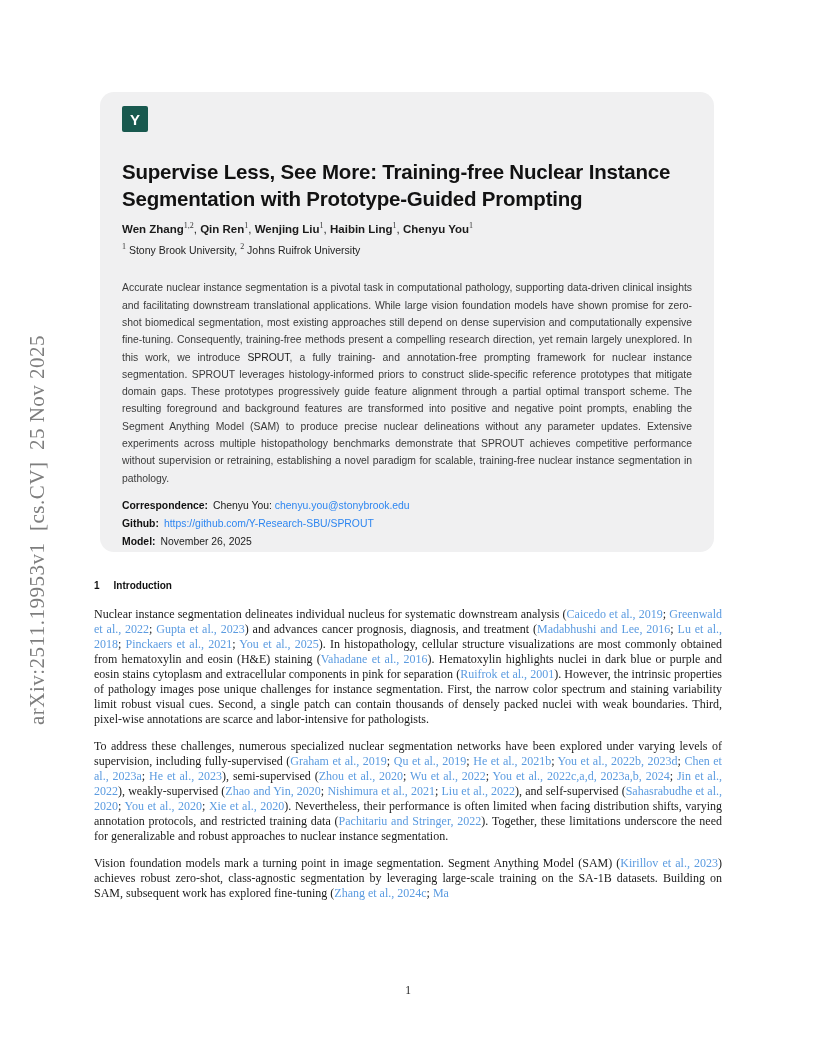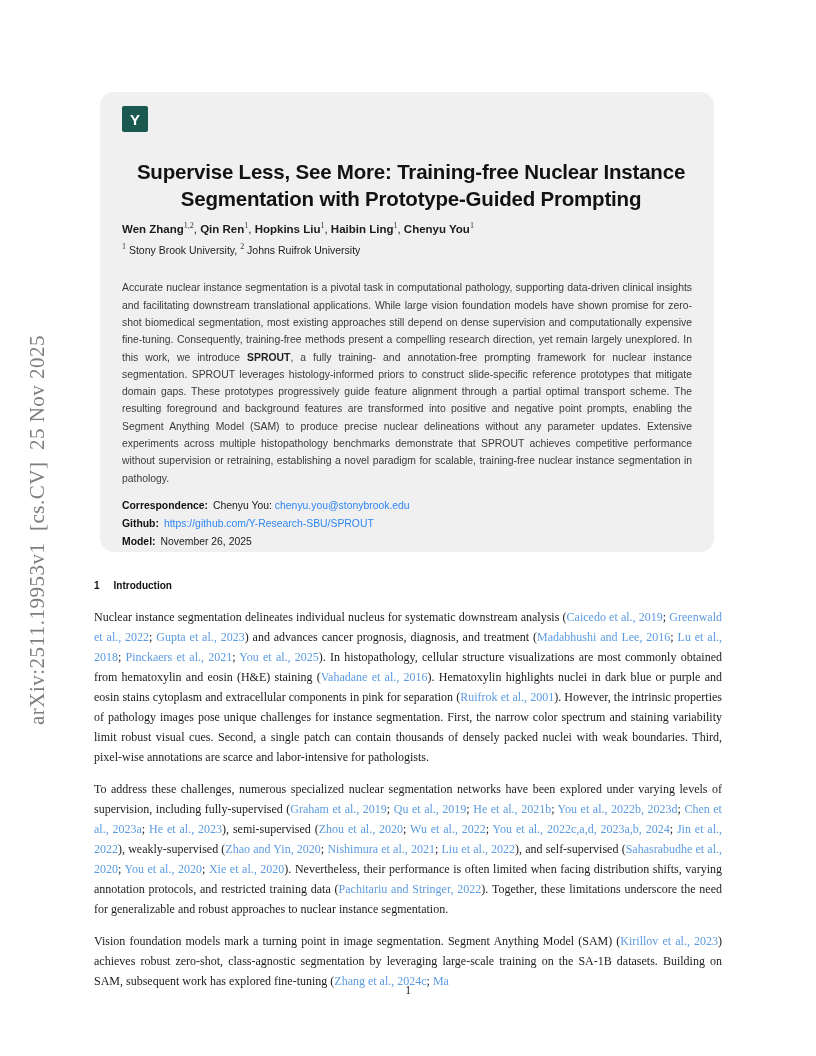--- a/index.html
+++ b/index.html
@@ -21,47 +21,47 @@
     background:#f0f0f1;border-radius:14px;box-sizing:border-box;
     padding:14px 22px;overflow:hidden;
   }
   .logo{
     width:26px;height:26px;background:var(--logo,#19594f);color:#fff;
     display:flex;align-items:center;justify-content:center;
     font-size:15px;font-weight:bold;border-radius:2px;
   }
   .title{
     margin-top:26px;font-size:20.5px;line-height:27px;font-weight:bold;
-    color:#121212;letter-spacing:-0.2px;width:578px;text-align:center;
+    color:#121212;letter-spacing:-0.2px;width:578px;
   }
   .authors{margin-top:9px;font-size:11.5px;color:#1a1a1a;}
   .authors b{font-weight:bold;}
   .authors sup,.affils sup{
     font-family:"Liberation Serif",serif;font-size:8px;color:#333;
   }
   .affils{margin-top:7px;font-size:10.5px;color:#222;}
   .abstract{
     margin-top:24px;font-size:10.4px;line-height:17.3px;color:#3a3a3a;
     text-align:justify;width:570px;
   }
-  .abstract .bold{font-weight:bold;color:#222;}
+  .abstract .bold{font-weight:normal;color:#222;}
   .meta{margin-top:10px;font-size:10.4px;color:#222;}
   .meta-row{line-height:18px;}
   .meta-label{font-weight:bold;color:#111;margin-right:5px;}
   .link{color:var(--link,#2e86f0);cursor:pointer;}
   
   .main{position:absolute;left:94px;top:580px;width:628px;}
   .sec-heading{
     font-size:10px;font-weight:bold;color:#111;
     font-family:"Liberation Sans",sans-serif;
   }
   .sec-heading .sec-num{margin-right:14px;}
   .paras{margin-top:16px;}
   .para{
-    font-family:"Liberation Serif",serif;font-size:12px;line-height:20px;
+    font-family:"Liberation Serif",serif;font-size:12px;line-height:15px;
     color:#1b1b1b;text-align:justify;margin:0 0 12px 0;
   }
   .cite{color:var(--cite,#5b9be0);cursor:pointer;}
   
   .footer{
     position:absolute;left:0;right:0;top:984px;text-align:center;
     font-family:"Liberation Serif",serif;font-size:11.5px;color:#222;
   }
 </style>
 </head>
@@ -69,21 +69,21 @@
 
 <div class="watermark-anchor">
   <div class="watermark">arXiv:2511.19953v1  [cs.CV]  25 Nov 2025</div>
 </div>
 
 <div class="card">
   <div class="logo">
     <span>Y</span>
   </div>
   <div class="title">Supervise Less, See More: Training-free Nuclear Instance Segmentation with Prototype-Guided Prompting</div>
-  <div class="authors"><b>Wen Zhang</b><sup>1,2</sup>, <b>Qin Ren</b><sup>1</sup>, <b>Hopkins Liu</b><sup>1</sup>, <b>Haibin Ling</b><sup>1</sup>, <b>Chenyu You</b><sup>1</sup></div>
+  <div class="authors"><b>Wen Zhang</b><sup>1,2</sup>, <b>Qin Ren</b><sup>1</sup>, <b>Wenjing Liu</b><sup>1</sup>, <b>Haibin Ling</b><sup>1</sup>, <b>Chenyu You</b><sup>1</sup></div>
   <div class="affils"><sup>1</sup><span> Stony Brook University</span>, <sup>2</sup><span> Johns Ruifrok University</span></div>
   <div class="abstract"><span>Accurate nuclear instance segmentation is a pivotal task in computational pathology, supporting data-driven clinical insights and facilitating downstream translational applications. While large vision foundation models have shown promise for zero-shot biomedical segmentation, most existing approaches still depend on dense supervision and computationally expensive fine-tuning. Consequently, training-free methods present a compelling research direction, yet remain largely unexplored. In this work, we introduce </span><span class="bold">SPROUT</span><span>, a fully training- and annotation-free prompting framework for nuclear instance segmentation. SPROUT leverages histology-informed priors to construct slide-specific reference prototypes that mitigate domain gaps. These prototypes progressively guide feature alignment through a partial optimal transport scheme. The resulting foreground and background features are transformed into positive and negative point prompts, enabling the Segment Anything Model (SAM) to produce precise nuclear delineations without any parameter updates. Extensive experiments across multiple histopathology benchmarks demonstrate that SPROUT achieves competitive performance without supervision or retraining, establishing a novel paradigm for scalable, training-free nuclear instance segmentation in pathology.</span></div>
   <div class="meta">
       <div class="meta-row"><b class="meta-label">Correspondence:</b><span>Chenyu You: </span><span class="link">chenyu.you@stonybrook.edu</span></div>
       <div class="meta-row"><b class="meta-label">Github:</b><span class="link">https://github.com/Y-Research-SBU/SPROUT</span></div>
       <div class="meta-row"><b class="meta-label">Model:</b><span>November 26, 2025</span></div>
     </div>
 </div>
 
 <div class="main">

